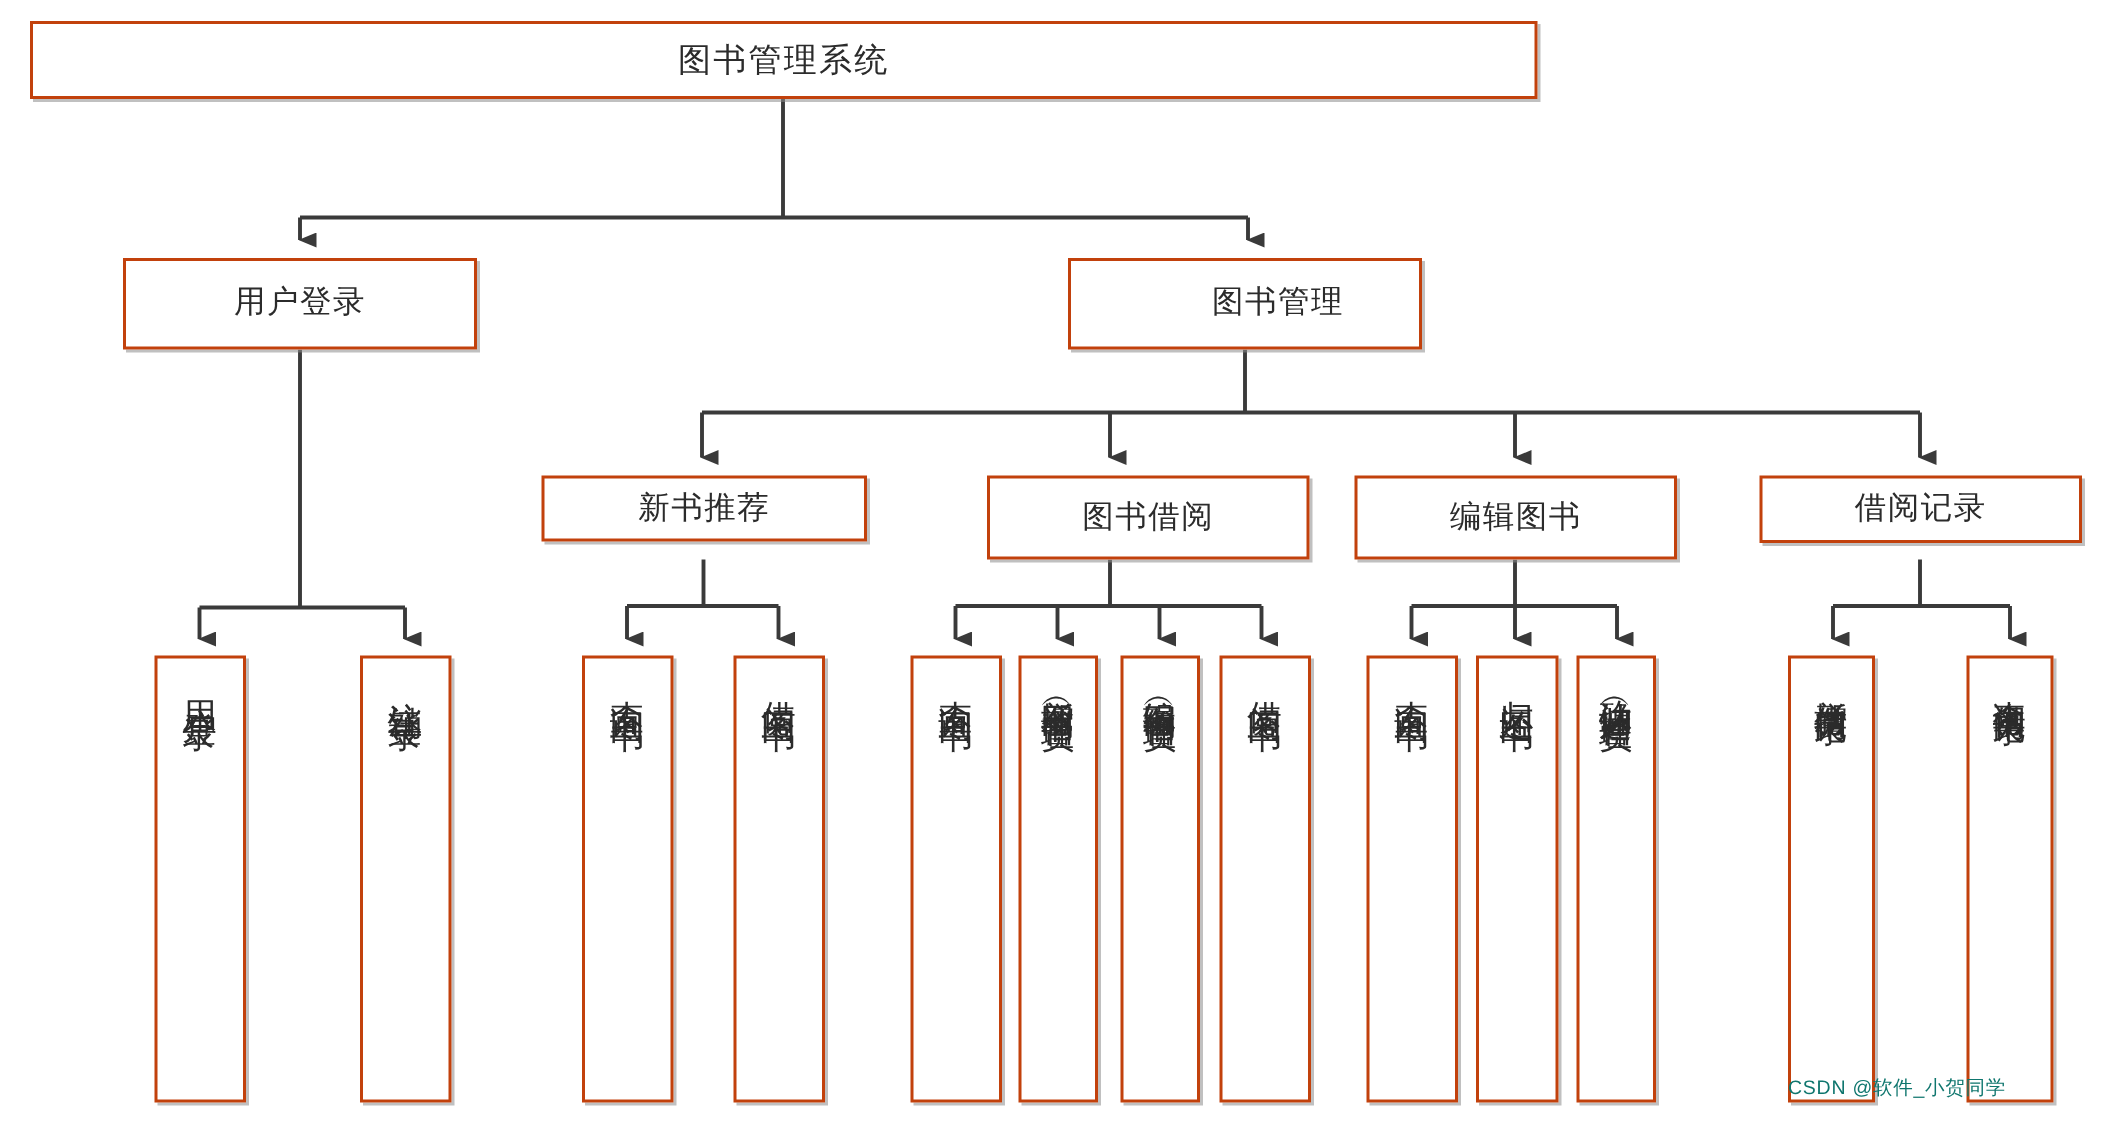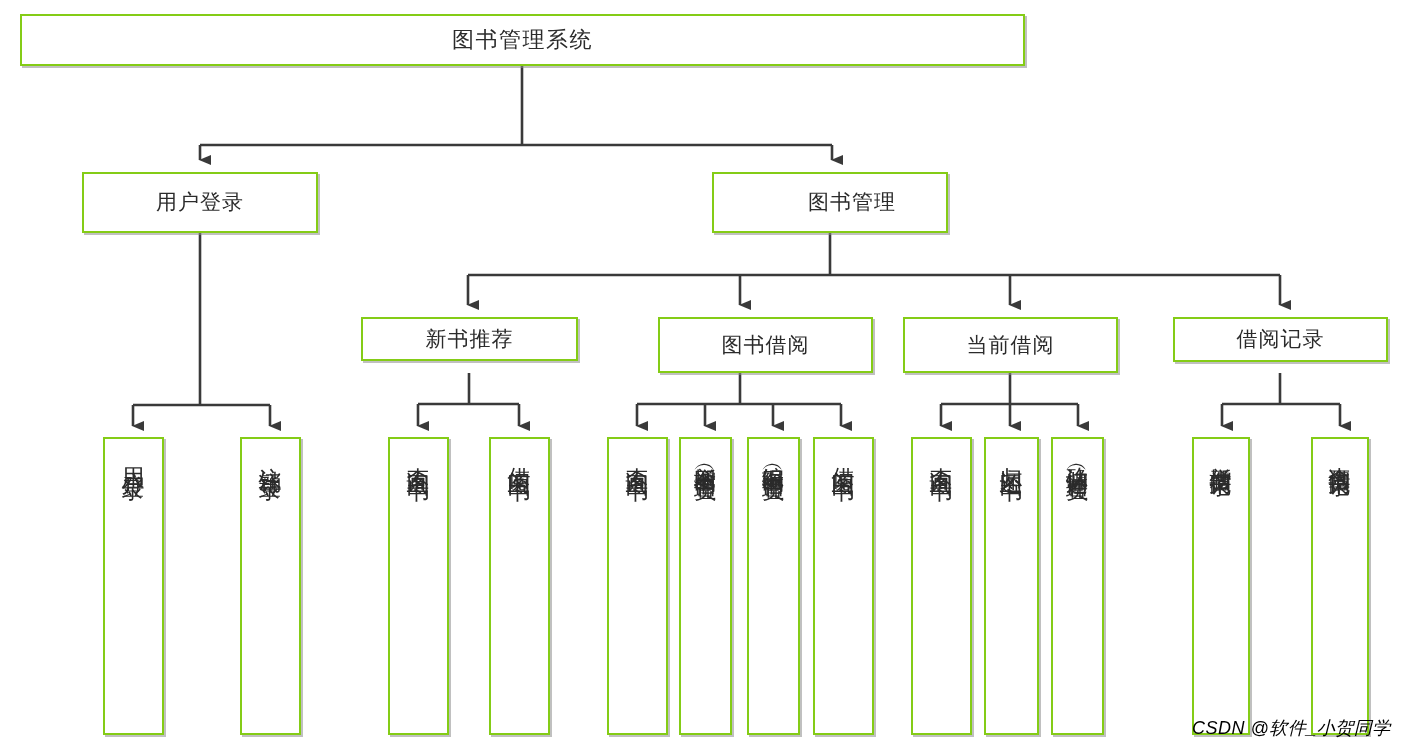--- a/index.html
+++ b/index.html
@@ -16,21 +16,21 @@
   }
   svg#edges{
     position:absolute;
     left:0; top:0;
     width:1405px; height:747px;
     pointer-events:none;
   }
   .node{
     position:absolute;
     box-sizing:border-box;
-    border:2px solid #84cc16;
+    border:2px solid #c2410c;
     background:#ffffff;
     display:flex;
     align-items:center;
     justify-content:center;
     color:#2b2b2b;
     box-shadow:2px 2px 0 rgba(140,140,140,0.55);
   }
   .node .label{
     display:block;
     text-align:center;
@@ -53,25 +53,24 @@
     writing-mode:vertical-rl;
     text-orientation:upright;
     font-size:23px;
     line-height:1.05;
     letter-spacing:4px;
     white-space:normal;
   }
   .v-node.tall .label{ font-size:22px; letter-spacing:2px;}
   .watermark{
     position:absolute;
-    font-size:18px;
-    color:#000000;
+    font-size:13px;
+    color:#0f766e;
     white-space:nowrap;
     letter-spacing:0.5px;
-    font-style:italic;
   }
 </style>
 </head>
 <body>
 
 <div id="canvas">
 
   <svg id="edges" viewBox="0 0 1405 747" xmlns="http://www.w3.org/2000/svg">
     <defs>
       <marker id="arrow" viewBox="0 0 10 12" refX="5" refY="11" markerWidth="10" markerHeight="12" orient="auto-start-reverse" markerUnits="userSpaceOnUse">
@@ -137,21 +136,21 @@
 
   <div class="node h-node" style="left:361px;top:317px;width:217px;height:44px;">
     <span class="label">新书推荐</span>
   </div>
 
   <div class="node h-node" style="left:658px;top:317px;width:215px;height:56px;">
     <span class="label">图书借阅</span>
   </div>
 
   <div class="node h-node" style="left:903px;top:317px;width:215px;height:56px;">
-    <span class="label">当前借阅</span>
+    <span class="label">编辑图书</span>
   </div>
 
   <div class="node h-node" style="left:1173px;top:317px;width:215px;height:45px;">
     <span class="label">借阅记录</span>
   </div>
 
   <div class="node v-node" style="left:103px;top:437px;width:61px;height:298px;">
     <span class="label">用户登录</span>
   </div>
   <div class="node v-node" style="left:240px;top:437px;width:61px;height:298px;">

